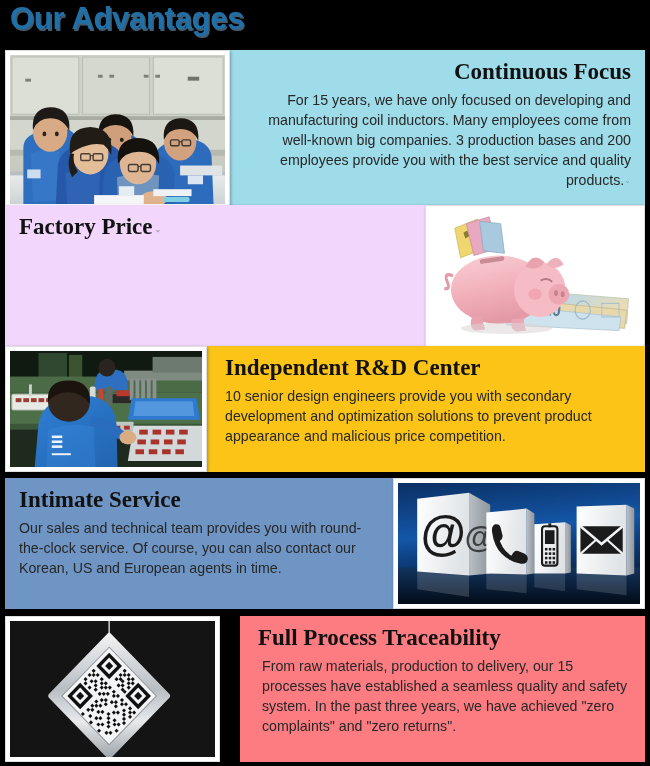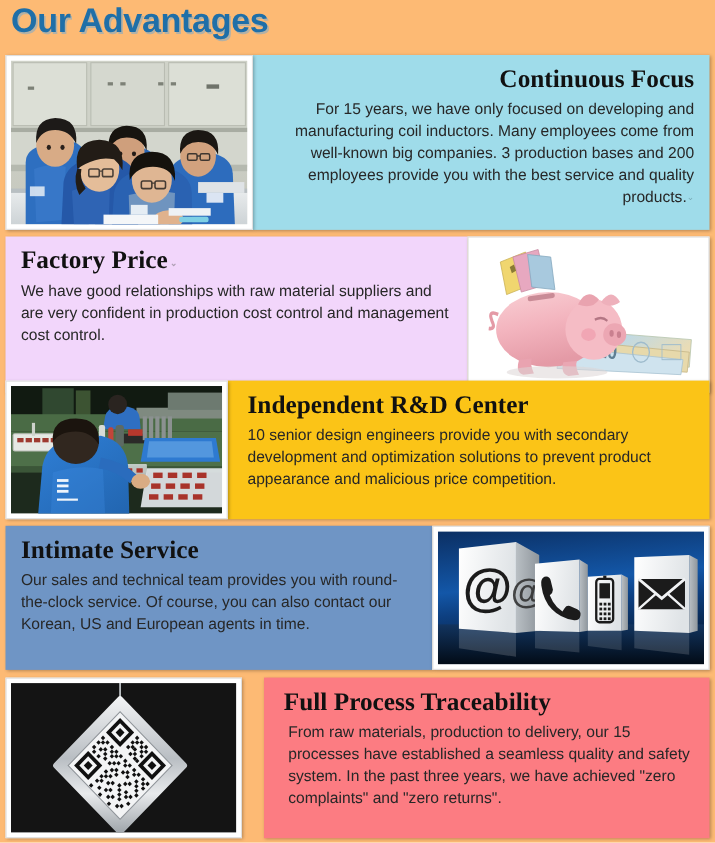--- a/index.html
+++ b/index.html
@@ -9,21 +9,21 @@
     height: 766px;
     background: #ffffff;
     font-family: "Liberation Sans", sans-serif;
     overflow: hidden;
   }
 
   .page {
     position: relative;
     width: 650px;
     height: 766px;
-    background: #fdba74;
+    background: #000000;
   }
 
   
   .page-title {
     position: absolute;
     left: 10px;
     top: 1px;
     font-family: "Liberation Sans", sans-serif;
     font-size: 31px;
     font-weight: bold;
@@ -38,21 +38,21 @@
     position: absolute;
     left: 5px;
     width: 640px;
     display: flex;
     align-items: stretch;
   }
 
   .row.reverse { flex-direction: row-reverse; }
 
   .row-1 { top: 50px;  height: 159px; }
-  .row-2 { top: 215px; height: 142px; }
+  .row-2 { top: 205px; height: 142px; }
   .row-3 { top: 346px; height: 126px; }
   .row-4 { top: 478px; height: 131px; }
   .row-5 { top: 616px; height: 146px; gap: 20px; }
 
   
   .photo {
     position: relative;
     flex: 0 0 auto;
     background: #ffffff;
     border: 1px solid #dedede;
@@ -287,21 +287,20 @@
 
           <path d="M24 58 q-10 -4 -6 5 q4 7 -3 6" stroke="#e49aa6" stroke-width="3" fill="none"></path>
 
           <ellipse cx="80" cy="104" rx="48" ry="5" fill="#ddd6d6" opacity="0.55"></ellipse>
         </svg>
       </div>
     </div>
 
     <div class="panel bg-pink">
       <div class="panel-heading"><span>Factory Price</span><span class="tick">⌄</span></div>
-      <div class="panel-body">We have good relationships with raw material suppliers and are very confident in production cost control and management cost control.</div>
     </div>
   </div>
 
   <div class="row row-3">
 
     <div class="photo p3">
       <div class="photo-inner">
         <svg viewBox="0 0 202 118" preserveAspectRatio="none">
           <defs>
             <linearGradient id="coatg" x1="0" y1="0" x2="0.4" y2="1">

